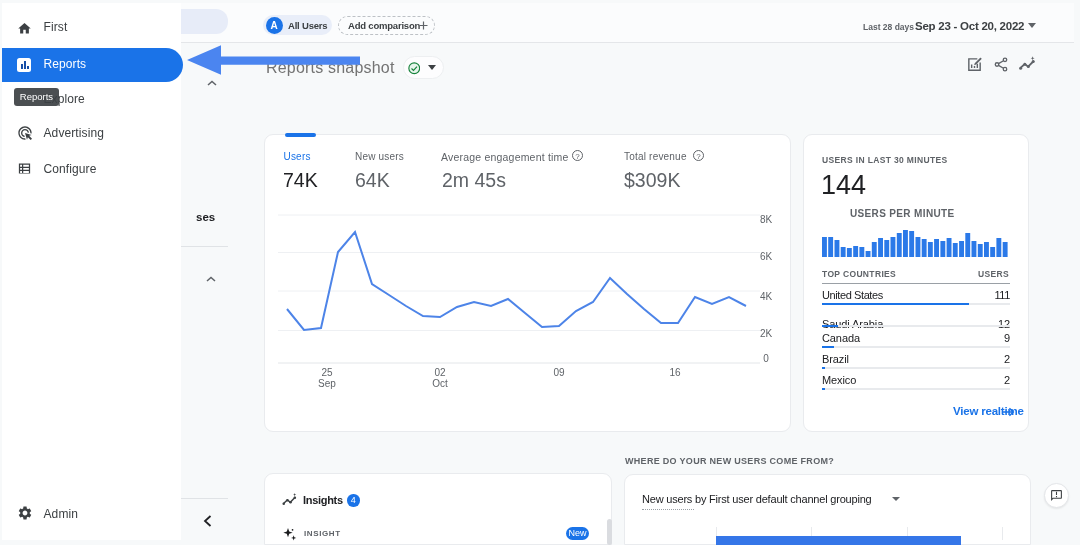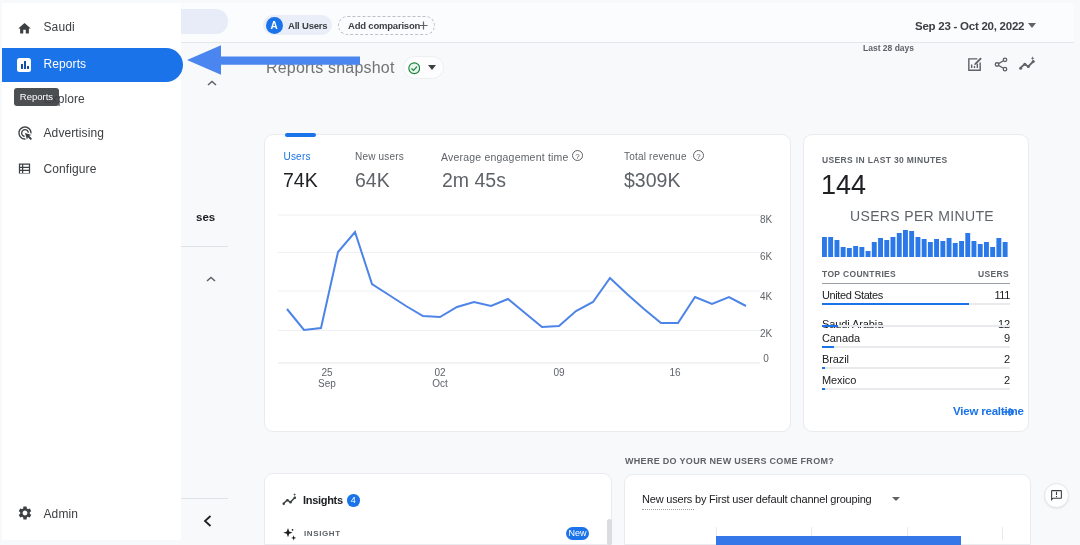--- a/index.html
+++ b/index.html
@@ -24,21 +24,21 @@
   <div class="abs" style="left:263px;top:15px;width:69px;height:20px;background:#e9eef9;border-radius:10px;"></div>
   <div class="abs" style="left:265.5px;top:16.5px;width:17px;height:17px;border-radius:50%;background:#1a73e8;color:#fff;font-size:10px;font-weight:bold;text-align:center;line-height:17px;">A</div>
   <div class="abs" style="left:288px;top:20px;font-size:9.5px;font-weight:bold;letter-spacing:-0.2px;color:#3c4043;">All Users</div>
 
   <div class="abs" style="left:338px;top:16px;width:97px;height:19px;border:1px dashed #bdc1c6;border-radius:10px;"></div>
   <div class="abs" style="left:348px;top:20px;font-size:9.5px;font-weight:bold;letter-spacing:-0.2px;color:#3c4043;">Add comparison</div>
   <svg class="abs" style="left:419px;top:21px;" width="9" height="9" viewBox="0 0 9 9">
       <path d="M4.5 0.5v8M0.5 4.5h8" stroke="#5f6368" stroke-width="1.2"></path>
     </svg>
 
-  <div class="abs" style="left:863px;top:22px;font-size:8.5px;font-weight:bold;color:#5f6368;margin-top:21px;">Last 28 days</div>
+  <div class="abs" style="left:863px;top:22px;font-size:8.5px;font-weight:bold;color:#5f6368;">Last 28 days</div>
   <div class="abs" style="left:915px;top:20px;font-size:11.5px;font-weight:bold;letter-spacing:-0.25px;color:#3c4043;">Sep 23 - Oct 20, 2022</div>
   <div class="abs" style="left:1028px;top:23px;width:0;height:0;border-left:4px solid transparent;border-right:4px solid transparent;border-top:5px solid #5f6368;"></div>
 
   <div class="abs" style="left:266px;top:58.5px;font-size:16px;color:#737373;letter-spacing:0.2px;">Reports snapshot</div>
   <div class="abs" style="left:403px;top:56px;width:41px;height:23px;background:#fdfdfe;border:1px solid #edeff1;border-radius:12px;"></div>
   <svg class="abs" style="left:407.5px;top:62px;" width="12.5" height="12.5" viewBox="0 0 12.5 12.5">
       <circle cx="6.25" cy="6.25" r="5.4" fill="#e7f5ec" stroke="#17833c" stroke-width="1.15"></circle>
       <path d="M3.5 6.5 L5.5 8.4 L9 4.6" fill="none" stroke="#17833c" stroke-width="1.15"></path>
     </svg>
   <div class="abs" style="left:427.5px;top:65px;width:0;height:0;border-left:4.5px solid transparent;border-right:4.5px solid transparent;border-top:5px solid #3c4043;"></div>
@@ -109,21 +109,21 @@
       <text x="176" y="253" text-anchor="middle">Oct</text>
       <text x="295" y="242" text-anchor="middle">09</text>
       <text x="411" y="242" text-anchor="middle">16</text>
     </g>
     <polyline fill="none" stroke="#4d84e8" stroke-width="2" points="23,175 40,196 57,194 74,118 91,98 108,150 125,161 142,172 159,182 176,183 193,173 210,168 227,172 244,165 261,179 278,193 295,192 312,177 329,168 346,144 363,160 380,175 397,189 414,189 431,163 448,170 465,163 482,172"></polyline>
   </svg>
 
   <div class="card" id="rtCard" style="left:803px;top:134px;width:226px;height:298px;"></div>
   <div class="abs" style="left:822px;top:155px;font-size:8.5px;font-weight:bold;letter-spacing:0.35px;color:#5f6368;">USERS IN LAST 30 MINUTES</div>
   <div class="abs" style="left:821px;top:170px;font-size:27px;color:#202124;">144</div>
-  <div class="abs" style="left:822px;top:208px;font-size:14px;font-weight:normal;letter-spacing:0.35px;color:#5f6368;padding-left:28px;">USERS PER MINUTE</div>
+  <div class="abs" style="left:822px;top:208px;font-size:10px;font-weight:bold;letter-spacing:0.35px;color:#5f6368;padding-left:28px;">USERS PER MINUTE</div>
   <svg class="abs" style="left:822px;top:226px;" width="188" height="32" viewBox="0 0 188 32">
       <rect x="0.0" y="11" width="4.9" height="20" fill="#2b79e8"></rect>
       <rect x="6.2" y="11" width="4.9" height="20" fill="#2b79e8"></rect>
       <rect x="12.5" y="14" width="4.9" height="17" fill="#2b79e8"></rect>
       <rect x="18.7" y="21" width="4.9" height="10" fill="#2b79e8"></rect>
       <rect x="24.9" y="22" width="4.9" height="9" fill="#2b79e8"></rect>
       <rect x="31.2" y="20" width="4.9" height="11" fill="#2b79e8"></rect>
       <rect x="37.4" y="21" width="4.9" height="10" fill="#2b79e8"></rect>
       <rect x="43.6" y="25" width="4.9" height="6" fill="#2b79e8"></rect>
       <rect x="49.8" y="16" width="4.9" height="15" fill="#2b79e8"></rect>
@@ -208,21 +208,21 @@
   <div class="abs" style="left:1044px;top:483px;width:25px;height:25px;background:#fff;border:1px solid #e4e6e9;border-radius:50%;box-shadow:0 1px 2px rgba(0,0,0,0.08);"></div>
   <svg class="abs" style="left:1050px;top:489px;" width="13" height="13" viewBox="0 0 24 24" fill="#3c4043">
       <path d="M20 2H4c-1.1 0-2 .9-2 2v18l4-4h14c1.1 0 2-.9 2-2V4c0-1.1-.9-2-2-2zm0 14H5.2L4 17.2V4h16v12z"></path>
       <path d="M11 5h2v6h-2zm0 8h2v2h-2z"></path>
     </svg>
 
   <div class="abs" id="sidebar" style="left:2px;top:3px;width:179px;height:537px;background:#fff;">
     <svg class="abs" style="left:14.5px;top:17.5px;" width="15" height="15" viewBox="0 0 24 24" fill="#3c4043">
         <path d="M10 20v-6h4v6h5v-8h3L12 3 2 12h3v8z"></path>
       </svg>
-    <div class="abs" style="left:41.5px;top:16.5px;font-size:12px;color:#3c4043;letter-spacing:0.1px;">Saudi</div>
+    <div class="abs" style="left:41.5px;top:16.5px;font-size:12px;color:#3c4043;letter-spacing:0.1px;">First</div>
     <div class="abs" style="left:0;top:45px;width:181px;height:34px;background:#1a73e8;border-radius:0 17px 17px 0;"></div>
     <div class="abs" style="left:15px;top:54.5px;width:14px;height:14px;background:#fff;border-radius:2.5px;"></div>
     <div class="abs" style="left:18.5px;top:60.5px;width:2.2px;height:5px;background:#174ea6;"></div>
     <div class="abs" style="left:21.9px;top:57.5px;width:2.2px;height:8px;background:#174ea6;"></div>
     <div class="abs" style="left:25.3px;top:62.5px;width:2.2px;height:3px;background:#174ea6;"></div>
     <div class="abs" style="left:41.5px;top:54px;font-size:12px;color:#fff;letter-spacing:0.1px;">Reports</div>
     <div class="abs" style="left:41.5px;top:89px;font-size:12px;color:#3c4043;letter-spacing:0.1px;">Explore</div>
     <div class="abs" style="left:12px;top:85px;width:45px;height:18px;background:rgba(60,64,67,0.92);border-radius:3px;color:#fff;font-size:9.5px;text-align:center;line-height:18px;">Reports</div>
     <svg class="abs" style="left:15px;top:121.5px;" width="16" height="16" viewBox="0 0 24 24" fill="#3c4043">
         <path d="M11.71,17.99C8.53,17.84,6,15.22,6,12c0-3.31,2.69-6,6-6c3.22,0,5.84,2.53,5.99,5.71l-2.1-0.63C15.48,9.31,13.89,8,12,8 c-2.21,0-4,1.79-4,4c0,1.89,1.31,3.48,3.08,3.89L11.71,17.99z M22,12c0,0.3-0.01,0.6-0.04,0.9l-1.97-0.59C20,12.21,20,12.1,20,12 c0-4.42-3.58-8-8-8s-8,3.58-8,8s3.58,8,8,8c0.1,0,0.21,0,0.31-0.01l0.59,1.97C12.6,21.99,12.3,22,12,22C6.48,22,2,17.52,2,12 C2,6.48,6.48,2,12,2S22,6.48,22,12z M18.23,16.26L22,15l-10-3l3,10l1.26-3.77l4.27,4.27l1.98-1.98L18.23,16.26z"></path>

